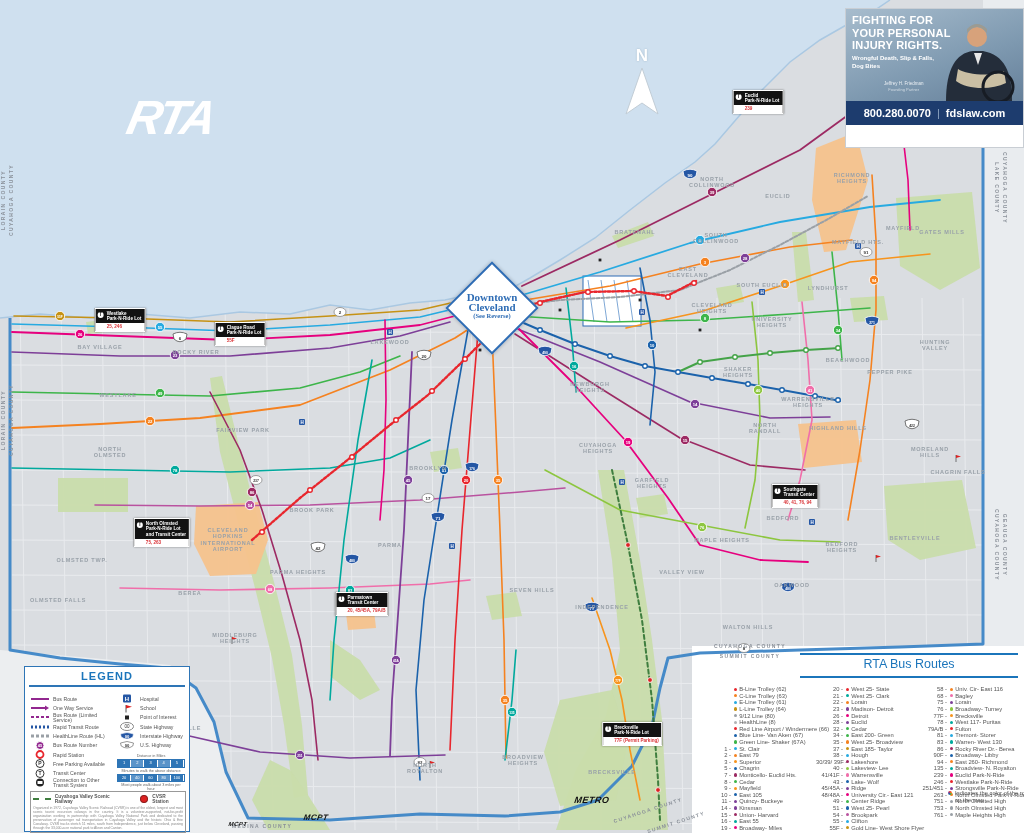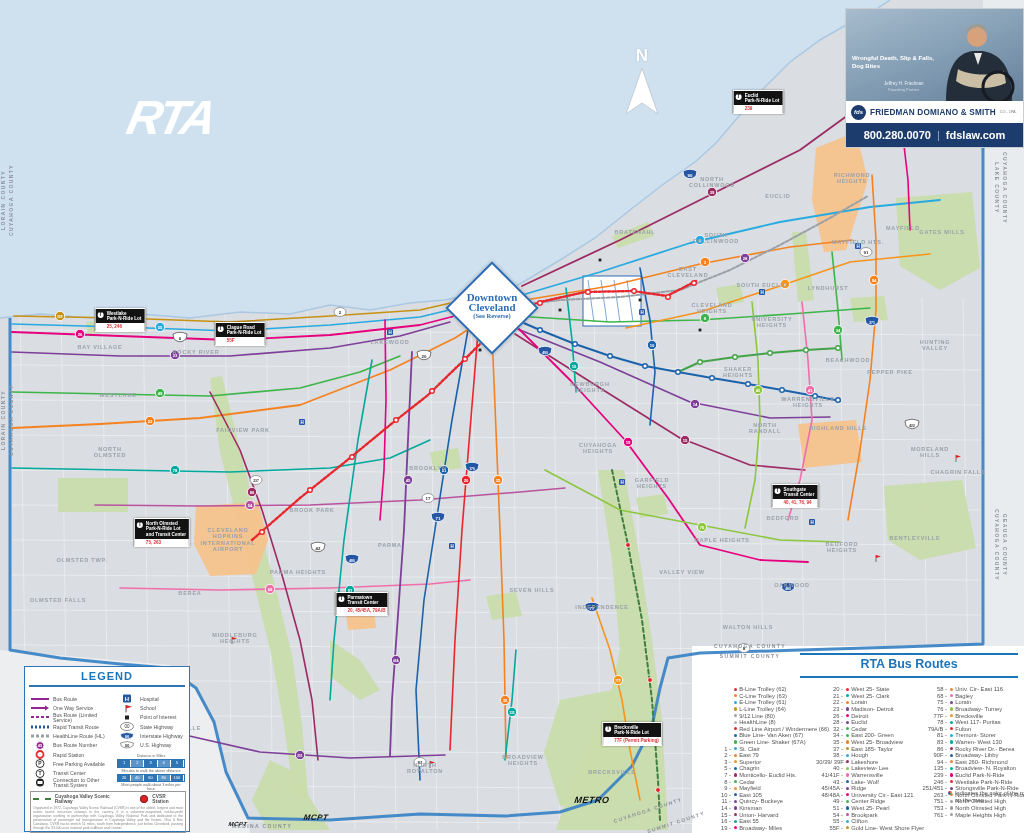--- a/index.html
+++ b/index.html
@@ -72,21 +72,21 @@
   .scalebar span{flex:1;background:#2e75b6;color:#fff;font-size:4px;text-align:center;line-height:6.5px;border-right:0.5px solid #fff}
   .scalebar span:nth-child(even){background:#5b94c9}
   .cvsr{position:absolute;left:5px;top:124px;width:150px;height:36px;border:0.5px solid #999;padding:2px}
   .cvsr-row{display:flex;gap:4px;align-items:center;font-size:4.8px;color:#555;font-weight:bold}
   .cvsr-row .sw1{width:18px;border-top:2px dashed #3f7e3f}
   .cvsr-row .sw2{width:6px;height:6px;border-radius:50%;background:#d22;border:1px solid #8a1b1b;margin-left:8px}
   .cvsr-par{font-size:3.4px;line-height:4.1px;color:#888;text-align:justify;margin-top:2px}
 
   
   .routes-panel-title{position:absolute;left:800px;top:657px;width:218px;text-align:center;color:#1b75bb;
-    font-size:12.5px;font-weight:700;z-index:6}
+    font-size:12.5px;font-weight:400;z-index:6}
   .rp-rule{position:absolute;left:800px;width:218px;height:1.8px;background:#1b75bb;z-index:6}
   .route-col{position:absolute;z-index:6}
   .bri{display:flex;align-items:center;gap:2.5px;height:6.6px;font-size:5.8px;color:#555;white-space:nowrap}
   .bri .num{width:27px;flex:0 0 27px;text-align:right;color:#555}
   .bri .dot{width:3.2px;height:3.2px;border-radius:50%;flex:0 0 3.2px}
   .route-note{position:absolute;z-index:6;display:flex;gap:3px;font-size:5.8px;color:#555;width:92px;line-height:6.5px}
   .route-note .dot{width:4px;height:4px;border-radius:50%;margin-top:1px;flex:0 0 4px;
     background:conic-gradient(#e8262d,#f58220,#3db54a,#1b62ab,#7d3f98,#e8262d)}
 </style>
 </head>
@@ -400,33 +400,33 @@
   <div class="ad">
     <div class="ad-photo">
       <svg width="177" height="92" style="position:absolute;left:0;top:0">
         <circle cx="131" cy="28" r="10" fill="#d7a27b"></circle>
         <path d="M121,24 Q131,12 141,24 L141,20 Q131,10 121,20 Z" fill="#9b9b93"></path>
         <path d="M100,92 C100,60 110,44 127,42 L137,42 C158,46 166,62 166,92 Z" fill="#242d3a"></path>
         <polygon points="128,44 136,44 132,56" fill="#e8e8e8"></polygon>
         <path d="M112,60 C120,66 148,68 158,62 L160,74 C144,82 120,80 110,72 Z" fill="#cabfa4"></path>
         <circle cx="152" cy="78" r="15" fill="none" stroke="#171c24" stroke-width="3"></circle>
       </svg>
+      <div class="ad-headline">
+        <div>FIGHTING FOR</div>
+        <div>YOUR PERSONAL</div>
+        <div>INJURY RIGHTS.</div>
+      </div>
       <div class="ad-sub">
         <div>Wrongful Death, Slip &amp; Falls,</div>
         <div>Dog Bites</div>
       </div>
       <div class="ad-attorney">
         <div>Jeffrey H. Friedman</div>
         <div class="t">Founding Partner</div>
       </div>
-    </div>
-    <div class="ad-firmrow">
-      <div class="ad-firmlogo">fds</div>
-      <div class="ad-firmname">FRIEDMAN DOMIANO &amp; SMITH</div>
-      <div class="ad-firmsuffix">CO., LPA.</div>
     </div>
     <div class="ad-phonerow">
       <span>800.280.0070</span>
       <span class="sep">|</span>
       <span>fdslaw.com</span>
     </div>
   </div>
 
   <div class="legend">
     <div class="legend-title">LEGEND</div>

